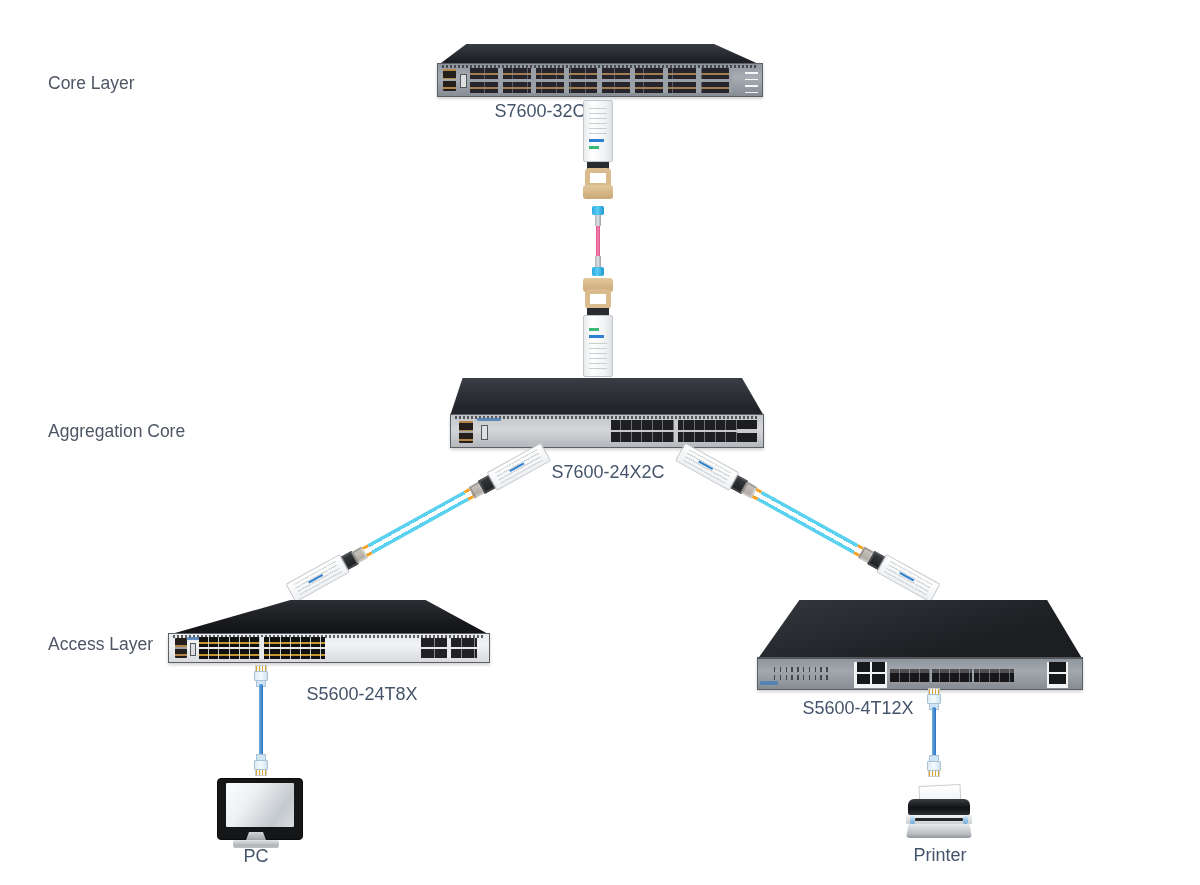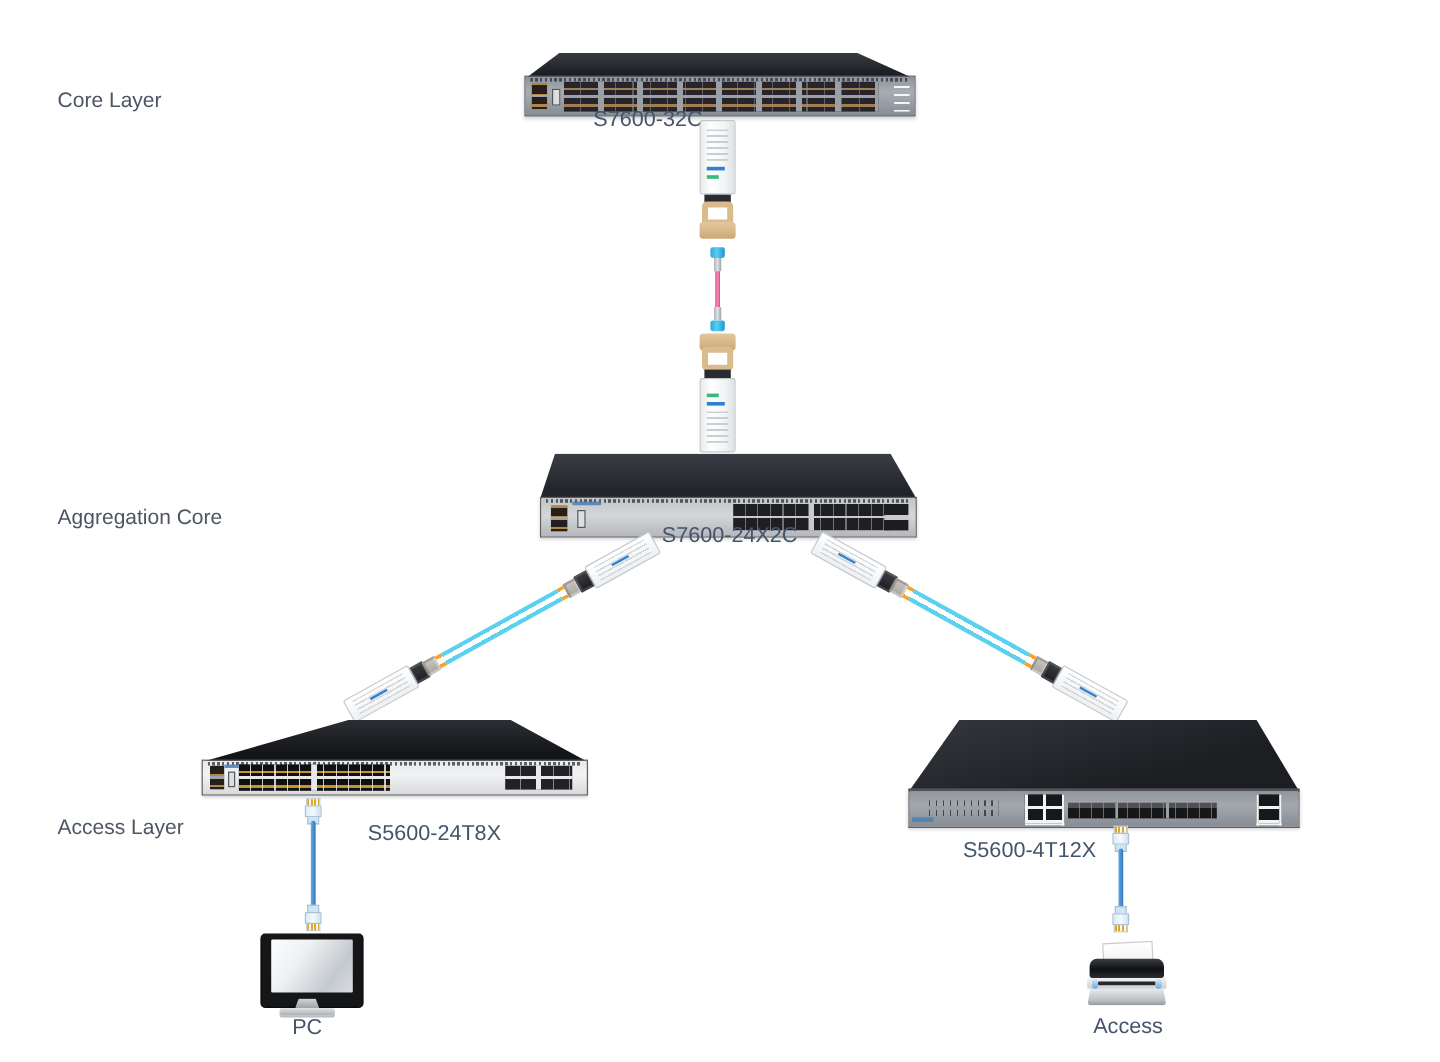--- a/index.html
+++ b/index.html
@@ -161,33 +161,33 @@
           background:linear-gradient(180deg,#cfe6f7,#6ea8d8);}
   .pr-led.l{left:4px;} .pr-led.r{left:57px;}
 </style>
 </head>
 <body>
 
 <div class="canvas">
 
   <div class="layer-label" style="top:73px">Core Layer</div>
   <div class="layer-label" style="top:421px">Aggregation Core</div>
-  <div class="layer-label" style="top:679px">Access Layer</div>
+  <div class="layer-label" style="top:634px">Access Layer</div>
 
   <div class="sw core-sw">
     <div class="sw-top core-top"></div>
     <div class="sw-face core-face">
       <div class="vent"></div>
       <div class="mgmt" style="left:5px;top:5px;width:13px;height:22px;"></div>
       <div class="usb" style="left:22px;top:10px;width:5px;height:12px;"></div>
       <div class="ports ports-core"></div>
       <div class="led-labels"></div>
     </div>
   </div>
-  <div class="dev-label" style="left:540px;top:89px">S7600-32C</div>
+  <div class="dev-label" style="left:540px;top:101px">S7600-32C</div>
 
   <div class="qsfp qsfp-top">
     <div class="q-body">
       <div class="q-lines"></div>
       <div class="q-blue"></div>
       <div class="q-green"></div>
     </div>
     <div class="q-collar"></div>
     <div class="q-ring"></div>
     <div class="q-tab"></div>
@@ -214,21 +214,21 @@
     <div class="sw-top agg-top"></div>
     <div class="sw-face agg-face">
       <div class="vent"></div>
       <div class="brand" style="left:26px;top:3px;width:24px;height:3px;"></div>
       <div class="mgmt" style="left:8px;top:6px;width:14px;height:22px;"></div>
       <div class="usb" style="left:30px;top:10px;width:5px;height:13px;"></div>
       <div class="ports ports-sfp24"></div>
       <div class="qsfp2"></div>
     </div>
   </div>
-  <div class="dev-label" style="left:608px;top:436px">S7600-24X2C</div>
+  <div class="dev-label" style="left:608px;top:462px">S7600-24X2C</div>
 
   <div class="dlink dlink-left">
     <div class="s-body"></div>
     <div class="s-clasp"></div>
     <div class="s-lc"></div>
     <div class="s-tip"></div>
     <div class="d-cable"></div>
     <div class="s-tip"></div>
     <div class="s-lc"></div>
     <div class="s-clasp"></div>
@@ -307,15 +307,15 @@
 
   <div class="printer">
     <div class="pr-paper"></div>
     <div class="pr-top"></div>
     <div class="pr-mid"></div>
     <div class="pr-slot"></div>
     <div class="pr-led l"></div>
     <div class="pr-led r"></div>
     <div class="pr-base"></div>
   </div>
-  <div class="dev-label" style="left:940px;top:845px">Access</div>
+  <div class="dev-label" style="left:940px;top:845px">Printer</div>
 
 </div>
 
 </body></html>

